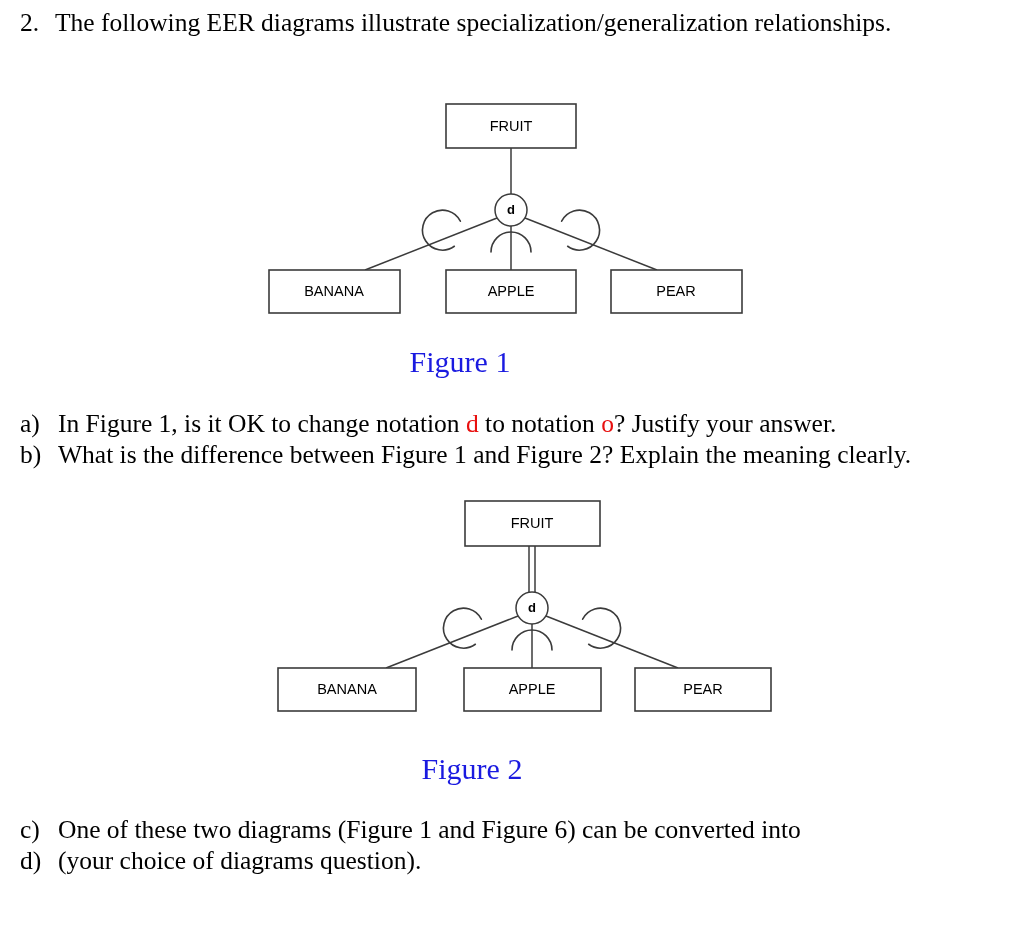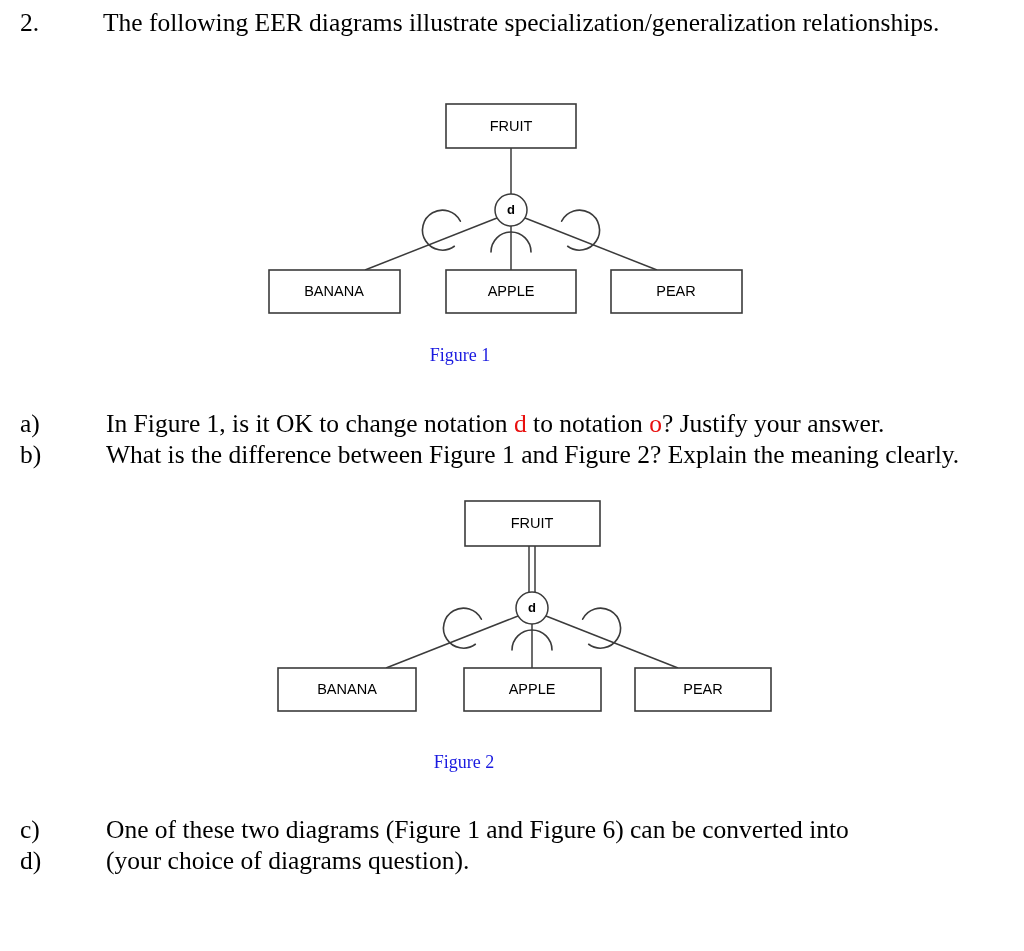--- a/index.html
+++ b/index.html
@@ -20,21 +20,21 @@
   .q-item {
     display: flex;
     align-items: flex-start;
     font-size: 25.5px;
     line-height: 31px;
   }
   .q-marker {
     flex: 0 0 auto;
     text-align: left;
   }
-  .q-body { flex: 1 1 auto; margin-left: 48px; }
+  .q-body { flex: 1 1 auto; }
   .q-line { white-space: pre-wrap; }
 
   
   #main-question { position: absolute; left: 20px; top: 7px; width: 990px; }
   #main-question .q-marker { width: 35px; }
 
   
   #sub-ab { position: absolute; left: 20px; top: 408px; width: 990px; }
   #sub-ab .q-marker { width: 38px; }
 
@@ -43,25 +43,25 @@
   #sub-cd .q-marker { width: 38px; }
 
   .bold { font-weight: bold; }
   .red  { color: #e8100f; }
 
   
   .fig-caption {
     position: absolute;
     width: 920px;
     text-align: center;
-    font-size: 18px;
+    font-size: 30px;
     color: #1a1ae0;
   }
   #caption-figure-1 { top: 345px; left: 0; }
-  #caption-figure-2 { top: 752px; left: 4px; }
+  #caption-figure-2 { top: 752px; left: 12px; }
 
   
   .eer-diagram { position: absolute; }
   #diagram-figure-1 { left: 255px; top: 98px; width: 520px; height: 225px; }
   #diagram-figure-2 { left: 270px; top: 495px; width: 520px; height: 225px; }
 
   .eer-svg { display: block; }
   .ent-rect {
     fill: #ffffff;
     stroke: #3b3b3b;

